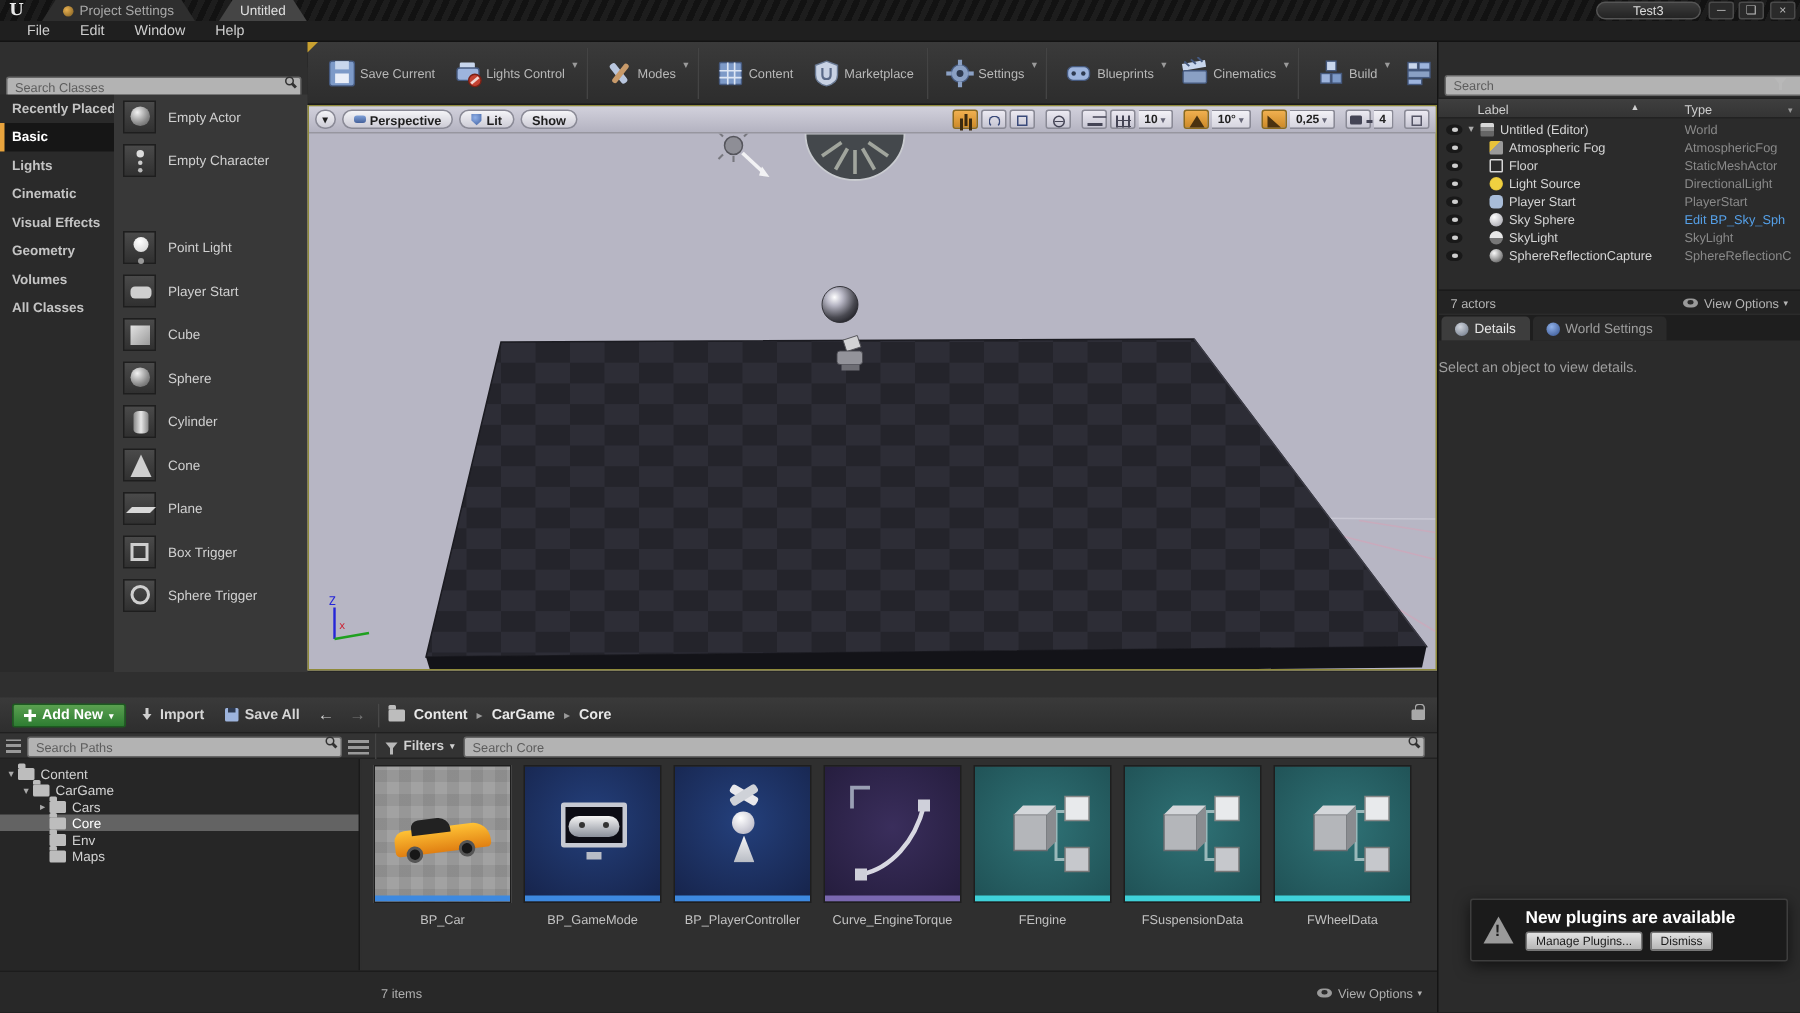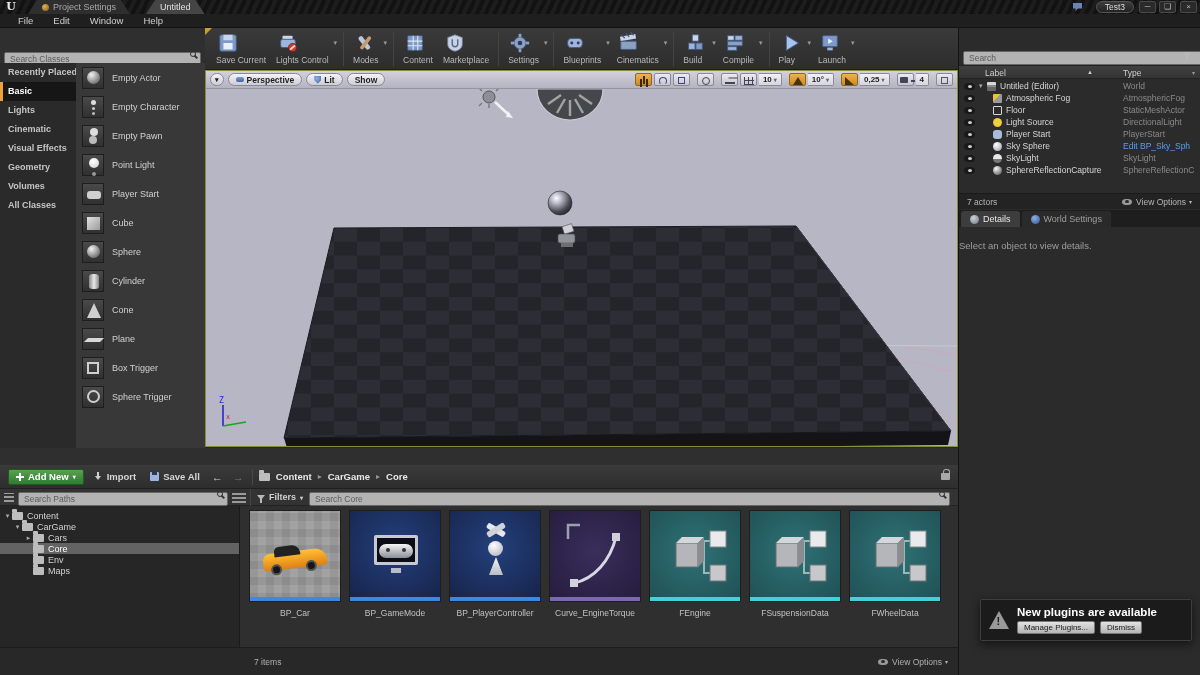--- a/index.html
+++ b/index.html
@@ -11,21 +11,21 @@
     background:repeating-linear-gradient(115deg,#1d1d1d 0 4px,#121212 4px 8px)}
   .doc-tab{position:absolute;top:0;height:14px;font-size:9px;line-height:14px;color:#a8a8a8;
     padding:0 14px;background:#2e2e2e;clip-path:polygon(9px 0,calc(100% - 9px) 0,100% 100%,0 100%);
     display:flex;align-items:center;gap:4px;white-space:nowrap}
   .doc-tab.active{background:#454545;color:#e0e0e0}
   .gear-dot{width:7px;height:7px;border-radius:50%;background:radial-gradient(circle at 35% 35%,#e8b050,#7a5a20);display:inline-block}
   .ue-logo{position:absolute;left:4px;top:1px;width:14px;height:12px;color:#e8e8e8;font-family:"DejaVu Serif",serif;
     font-size:11px;font-weight:bold;line-height:12px;text-align:center}
   .win-btn{position:absolute;top:1px;width:17px;height:12px;background:#2a2a2a;border:1px solid #4a4a4a;
     color:#bbb;font-size:8px;line-height:10px;text-align:center;border-radius:2px}
-  #session-btn{position:absolute;right:66px;top:1px;height:12px;padding:0 8px;background:linear-gradient(#3c3c3c,#232323);
+  #session-btn{position:absolute;right:66px;top:1px;height:12px;padding:0 24px;background:linear-gradient(#3c3c3c,#232323);
     border:1px solid #555;border-radius:6px;font-size:8.5px;line-height:10px;color:#ddd}
   .fb-icon{position:absolute;right:118px;top:3px;width:9px;height:8px;background:#6a84b8;clip-path:polygon(0 0,100% 0,100% 70%,55% 70%,30% 100%,30% 70%,0 70%)}
 
   
   #menubar{position:absolute;left:0;top:14px;width:1200px;height:14px;background:#1f1f1f;border-bottom:1px solid #131313;
     display:flex;align-items:center;gap:0;padding-left:8px}
   .menu-item{font-size:9.5px;color:#cfcfcf;padding:0 10px;height:14px;line-height:14px}
 
   
   .tabstrip{position:absolute;background:#1c1c1c;display:flex;align-items:flex-end;padding-left:2px}
@@ -61,21 +61,21 @@
   .sh-cone i{left:4px;top:3px;width:0;height:0;border-left:7px solid transparent;border-right:7px solid transparent;border-bottom:15px solid #cfcfcf}
   .sh-plane i{left:3px;top:9px;width:16px;height:4px;background:#d8d8d8;transform:skewX(-45deg)}
   .sh-boxtr i{left:4px;top:4px;width:12px;height:12px;border:2px solid #cfcfcf}
   .sh-sphtr i{left:4px;top:3px;width:13px;height:13px;border-radius:50%;border:2px solid #cfcfcf}
   .pa-label{font-size:9px;color:#d0d0d0;white-space:nowrap}
 
   
   #main-toolbar{position:absolute;left:205px;top:28px;width:753px;height:42px;
     background:linear-gradient(#3a3a3a,#2d2d2d);border-bottom:1px solid #1c1c1c;display:flex;align-items:center;padding:0 6px}
   #toolbar-fold{position:absolute;left:205px;top:28px;width:0;height:0;border-top:7px solid #c8a030;border-right:7px solid transparent;z-index:5}
-  .tbtn{display:flex;flex-direction:column;justify-content:center;height:40px;padding:0 5px;position:relative}
+  .tbtn{display:flex;align-items:center;justify-content:center;height:40px;padding:0 5px;position:relative}
   .tbtn svg{display:block}
   .tbl{font-size:8.5px;color:#b9b9b9;margin-top:1px;white-space:nowrap}
   .tdd{font-size:7px;color:#9a9a9a;align-self:center;margin:0 2px 12px 0}
   .tsep{width:1px;height:34px;background:#1e1e1e;border-right:1px solid #444;margin:0 4px}
 
   
   #viewport{position:absolute;left:205px;top:70px;width:753px;height:377px;border:1px solid #8f8a3a;background:#b7b6c4}
   #vp-toolbar{position:absolute;left:0;top:0;width:751px;height:18px;background:linear-gradient(#d2d1dc,#b4b3c1);
     display:flex;align-items:center;gap:4px;padding:0 4px;border-bottom:1px solid #97969f}
   .vpbtn{height:13px;padding:0 7px;background:linear-gradient(#f4f4f7,#cdccd6);border:1px solid #8a8a96;border-radius:7px;
@@ -366,26 +366,20 @@
             <i></i>
           </span>
           <span class="pa-label">Empty Actor</span>
         </div>
       <div class="pa-item" style="top:29px">
           <span class="pa-thumb sh-figure">
             <i></i>
           </span>
           <span class="pa-label">Empty Character</span>
         </div>
-      <div class="pa-item" style="top:58px">
-          <span class="pa-thumb sh-pawn">
-            <i></i>
-          </span>
-          <span class="pa-label">Empty Pawn</span>
-        </div>
       <div class="pa-item" style="top:87px">
           <span class="pa-thumb sh-bulb">
             <i></i>
           </span>
           <span class="pa-label">Point Light</span>
         </div>
       <div class="pa-item" style="top:116px">
           <span class="pa-thumb sh-pad">
             <i></i>
           </span>

